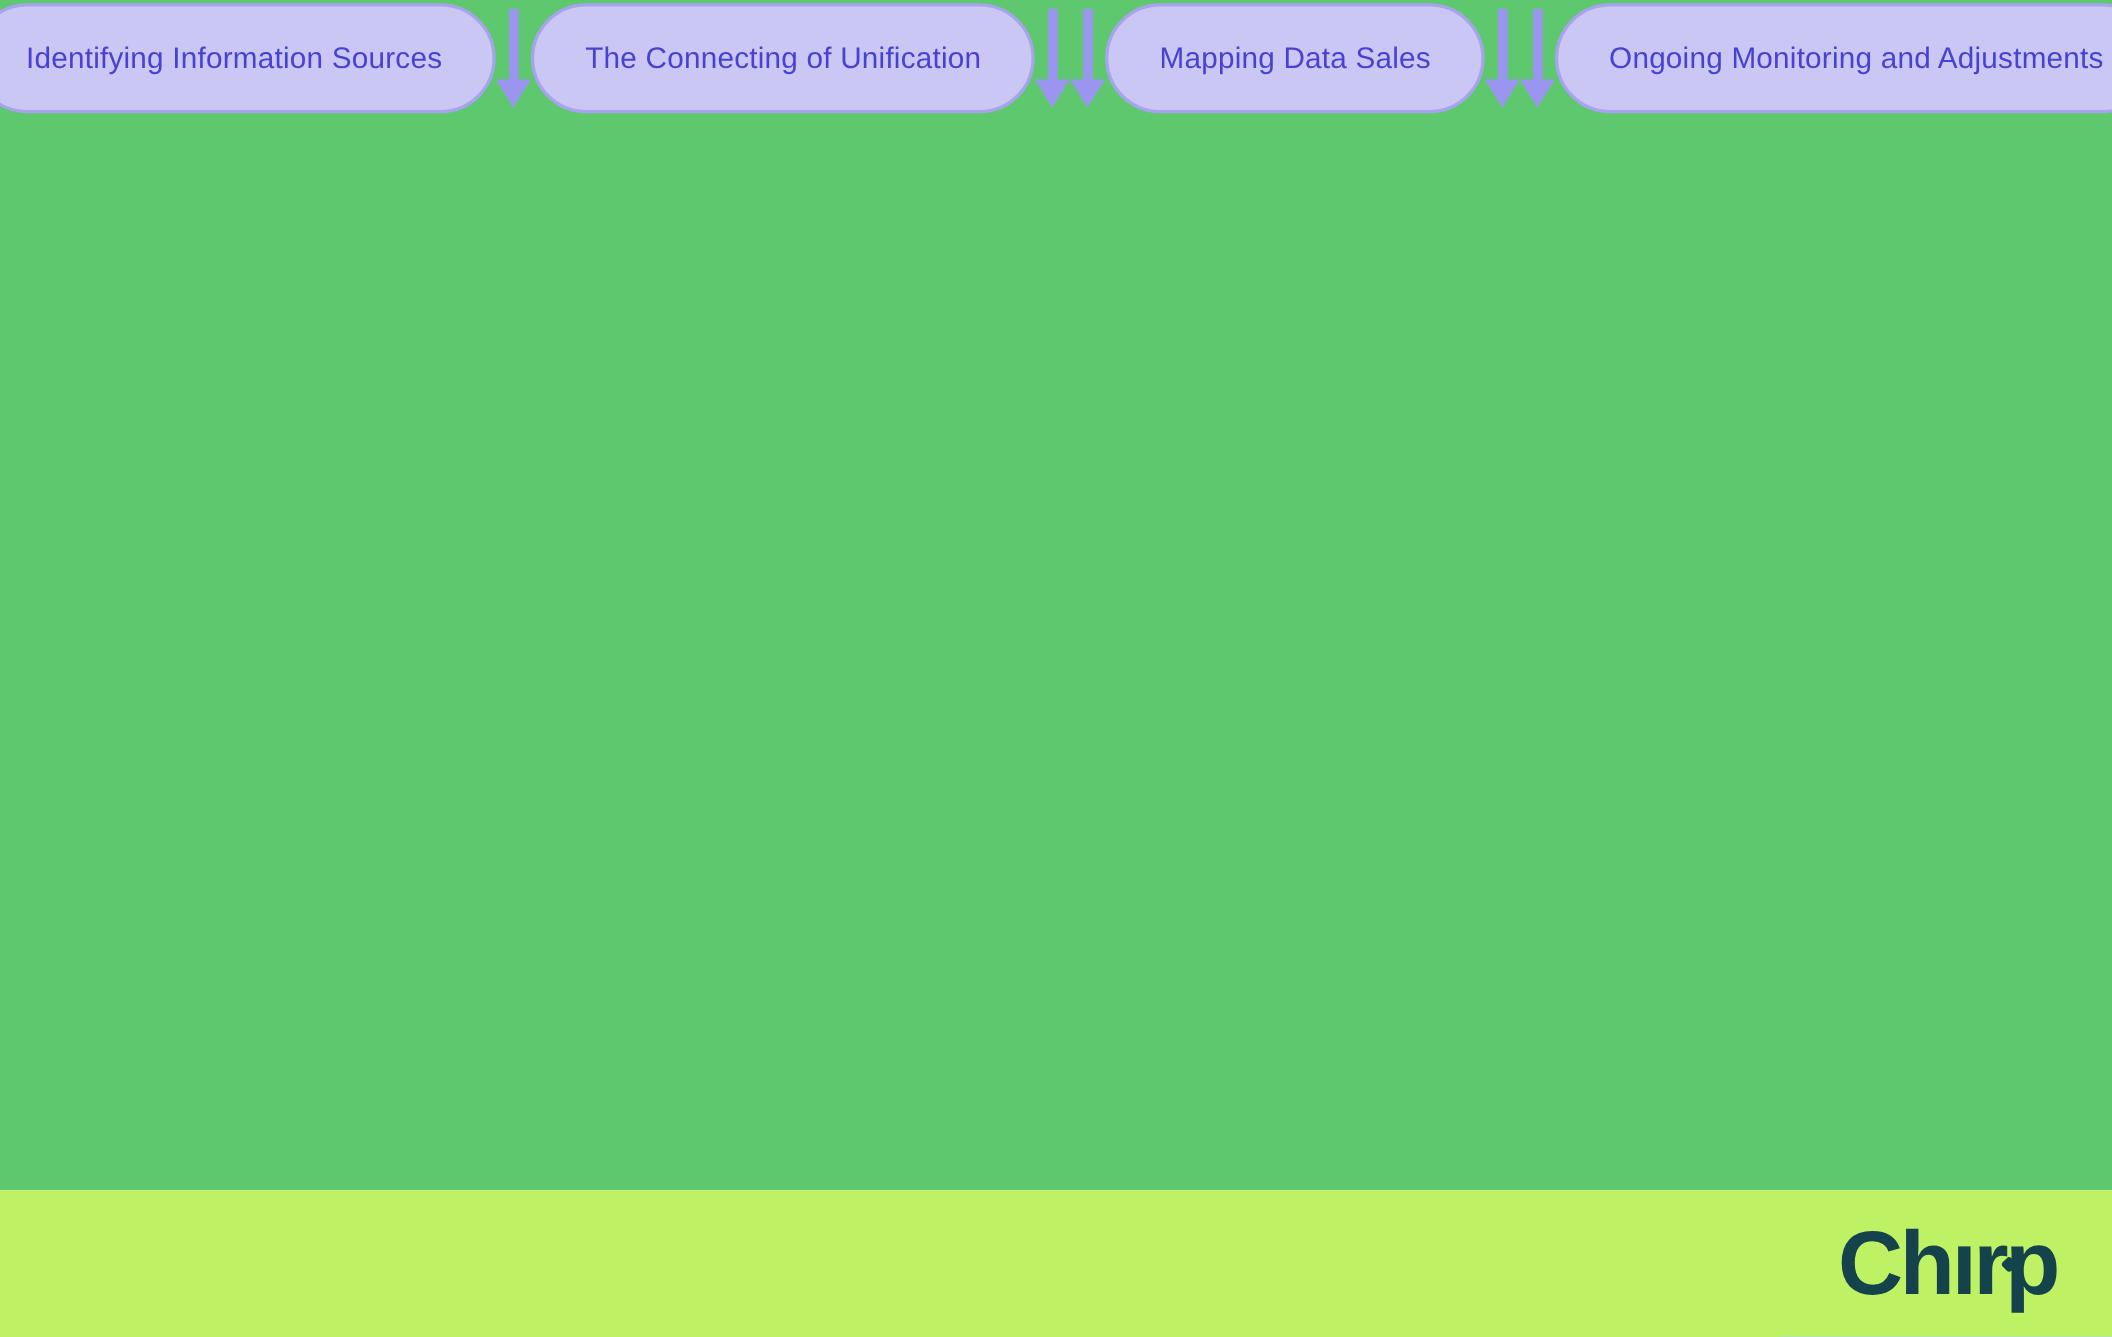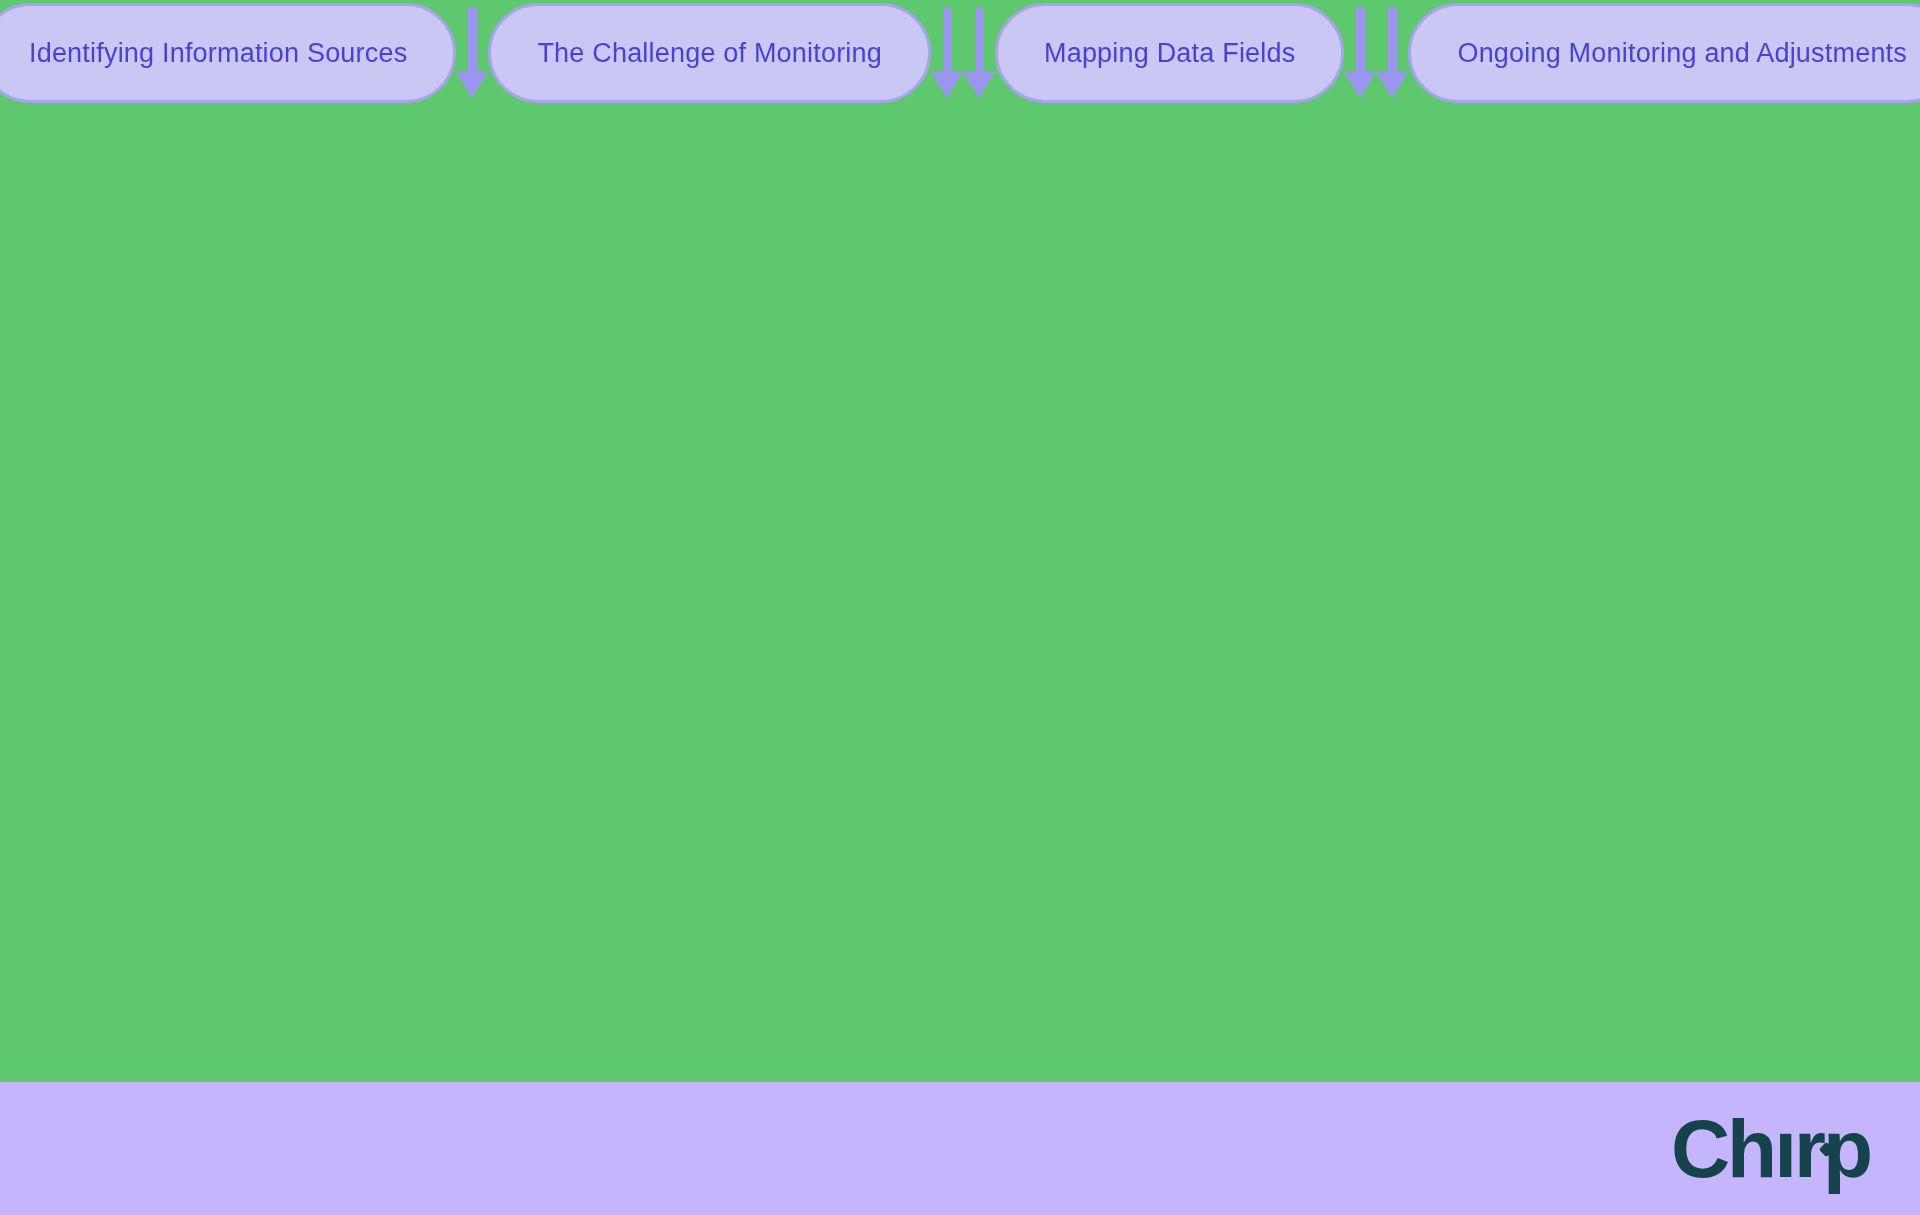--- a/index.html
+++ b/index.html
@@ -54,21 +54,21 @@
     width: 0; height: 0;
     border-left: 16px solid transparent;
     border-right: 16px solid transparent;
     border-top: 26px solid #9a96f0;
   }
 
   .footer-band {
     position: absolute;
     left: 0; top: 1082px;
     width: 1920px; height: 133px;
-    background: #c4b5fd;
+    background: #bef264;
   }
 
   .logo {
     position: absolute;
     top: 26px;
     right: 50px;
     font-size: 82px;
     font-weight: 700;
     letter-spacing: -3px;
     color: #14434c;
@@ -94,36 +94,36 @@
     <div class="pill">
       <span>Identifying Information Sources</span>
     </div>
 
     <div class="arrow">
       <div class="shaft"></div>
       <div class="head"></div>
     </div>
 
     <div class="pill">
-      <span>The Challenge of Monitoring</span>
+      <span>The Connecting of Unification</span>
     </div>
 
     <div class="arrow">
       <div class="shaft"></div>
       <div class="head"></div>
     </div>
 
 
     <div class="arrow">
       <div class="shaft"></div>
       <div class="head"></div>
     </div>
 
     <div class="pill">
-      <span>Mapping Data Fields</span>
+      <span>Mapping Data Sales</span>
     </div>
 
     <div class="arrow">
       <div class="shaft"></div>
       <div class="head"></div>
     </div>
 
 
     <div class="arrow">
       <div class="shaft"></div>

